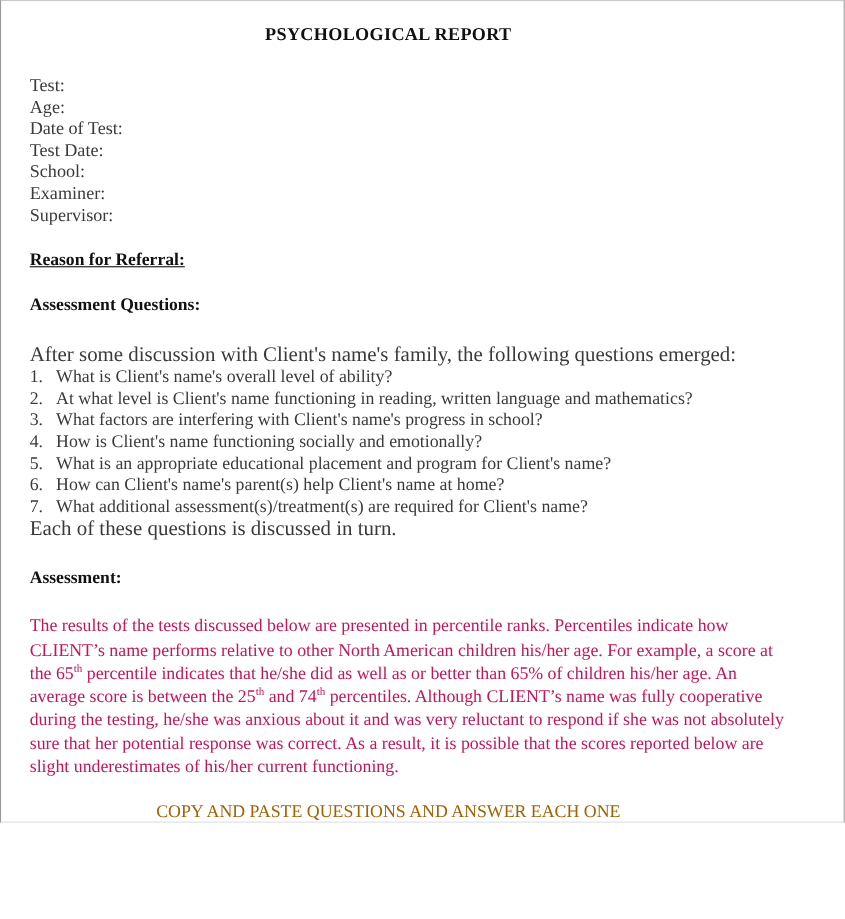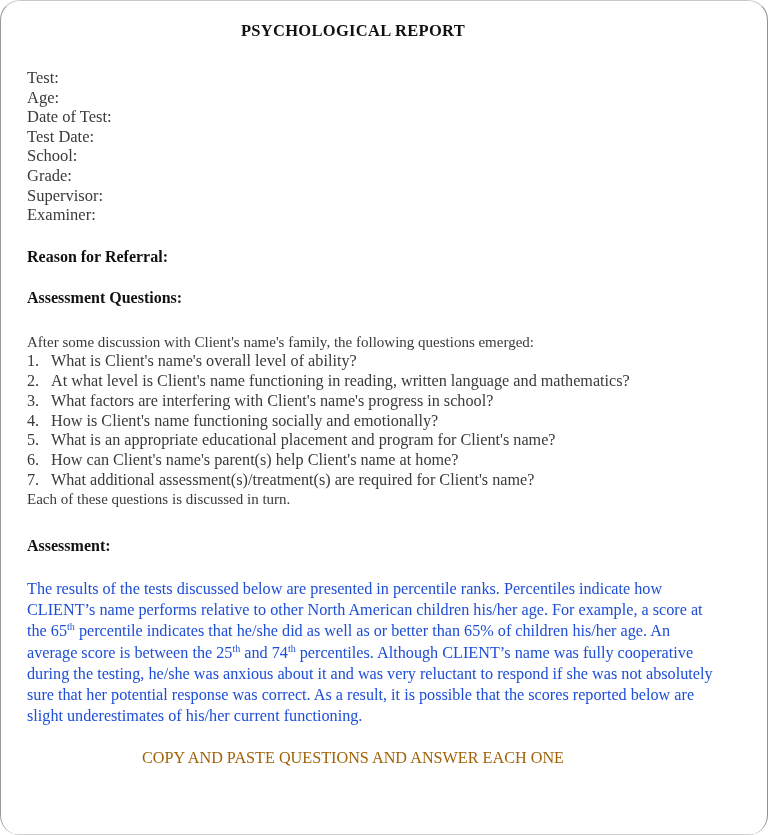--- a/index.html
+++ b/index.html
@@ -9,28 +9,27 @@
     background: #ffffff;
   }
   body {
     font-family: "Liberation Serif", "DejaVu Serif", serif;
     color: #1a1a1a;
     -webkit-font-smoothing: antialiased;
   }
   .page {
     position: relative;
     width: 768px;
-    height: 835px;
+    height: 748px;
     box-sizing: border-box;
     background: #ffffff;
     overflow: hidden;
     border-left: 1px solid #9a9a9a;
     border-right: 1px solid #8f8f8f;
     border-top: 1px solid #c9c9c9;
-    border-radius: 20px;
   }
   .page::after {
     content: "";
     position: absolute;
     left: 0; right: 0; bottom: 0;
     height: 1px;
     background: #cfcfcf;
   }
   .content {
     position: absolute;
@@ -63,27 +62,27 @@
     white-space: pre;
   }
 
   .heading {
     font-weight: bold;
     font-size: 16px;
     color: #111;
     margin: 0;
     line-height: 19px;
   }
-  .h-referral { margin-top: 22px; }
+  .h-referral { margin-top: 22px; text-decoration: underline; }
   .h-background { margin-top: 23px; }
   .h-questions { margin-top: 22px; }
   .h-assessment { margin-top: 26px; }
 
   .body-text {
-    font-size: 15px;
+    font-size: 19px;
     line-height: 19.7px;
     color: #3a3a3a;
     margin: 0;
   }
   .intro-line { margin-top: 26px; }
 
   .q-list {
     list-style: none;
     margin: 0;
     padding: 0;
@@ -100,21 +99,21 @@
     color: #3a3a3a;
   }
   .q-text { flex: 1 1 auto; }
 
   .closing-line { }
 
   .assessment-para {
     margin-top: 24px;
     font-size: 16.2px;
     line-height: 21.2px;
-    color: #1d4ed8;
+    color: #be185d;
     width: 690px;
     text-align: left;
   }
   .assessment-para sup {
     font-size: 0.62em;
     vertical-align: super;
     line-height: 0;
   }
 
   .center-note {
@@ -133,23 +132,22 @@
   <div class="content">
 
     <h1 class="doc-title">PSYCHOLOGICAL REPORT</h1>
 
     <ul class="field-list">
       <li>Test:</li>
       <li>Age:</li>
       <li>Date of Test:</li>
       <li>Test Date:</li>
       <li>School:</li>
-      <li>Grade:</li>
+      <li>Examiner:</li>
       <li>Supervisor:</li>
-      <li>Examiner:</li>
     </ul>
 
     <p class="heading h-referral">Reason for Referral:</p>
 
 
     <p class="heading h-questions">Assessment Questions:</p>
 
     <p class="body-text intro-line">After some discussion with Client's name's family, the following questions emerged:</p>
 
     <ol class="q-list">

